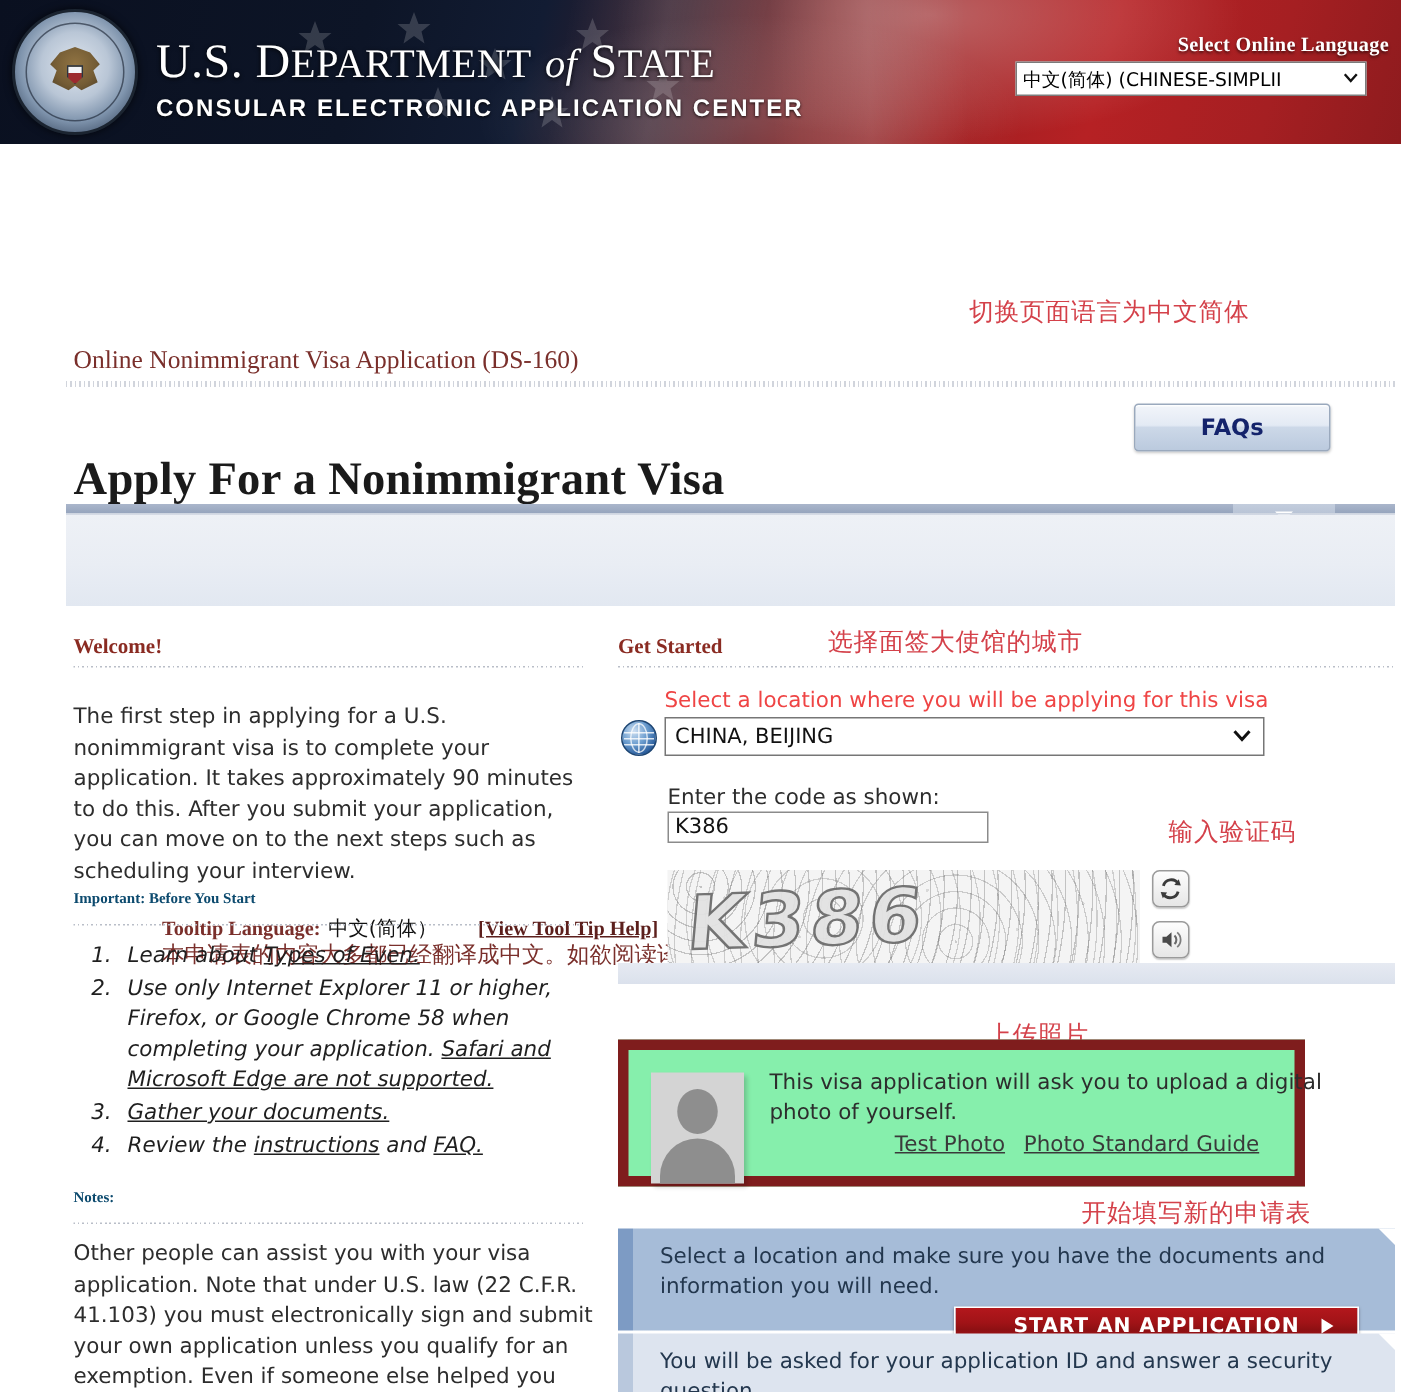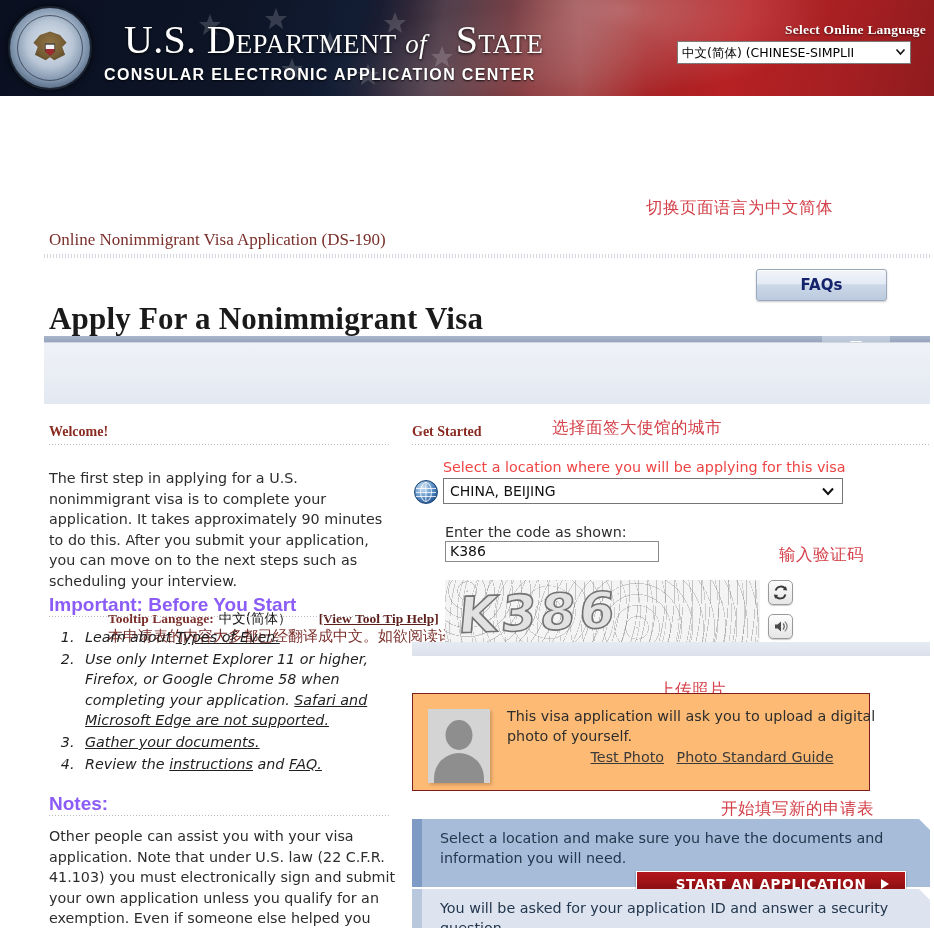--- a/index.html
+++ b/index.html
@@ -69,21 +69,21 @@
 
   #wordmark { position:absolute; left:104px; top:22px; }
   #wordmark .dos {
     color:#ffffff;
     font-family:"Liberation Serif","DejaVu Serif",serif;
     font-size:34px; line-height:36px;
     letter-spacing:.3px;
     text-shadow:0 1px 3px rgba(0,0,0,.85);
     white-space:nowrap;
   }
-  #wordmark .dos .big { font-size:40px;margin-left:20px; }
+  #wordmark .dos .big { font-size:32px; }
   #wordmark .dos .sm  { font-size:27px; }
   #wordmark .dos .of  { font-style:italic; font-size:27px; }
   #wordmark .ceac {
     color:#ffffff; font-family:"Liberation Sans",sans-serif;
     font-size:16px; font-weight:bold; letter-spacing:1.35px;
     margin-top:4px; text-shadow:0 1px 2px rgba(0,0,0,.85);
     white-space:nowrap;
   }
 
   #lang-box { position:absolute; right:8px; top:22px; width:250px; text-align:right; }
@@ -192,22 +192,22 @@
     position:absolute;
     font-family:"Liberation Serif","DejaVu Serif",serif;
     font-size:14px; font-weight:bold; color:#8a2b22;
   }
   .dotrule {
     position:absolute; height:1px;
     background: repeating-linear-gradient(90deg,#b9bec8 0 1px, transparent 1px 3px);
   }
   .sub-head {
     position:absolute;
-    font-family:Liberation Sans, sans-serif;
-    font-size:19px; font-weight:bold; color:#8b5cf6;
+    font-family:Liberation Serif, serif;
+    font-size:10px; font-weight:bold; color:#0c4a6e;
   }
   .body-text {
     position:absolute;
     font-family:"DejaVu Sans",sans-serif;
     font-size:14.3px; line-height:20.6px; color:#2d2d2d;
   }
   .ital-list {
     position:absolute; margin:0; padding:0 0 0 30px;
     font-family:"DejaVu Sans",sans-serif;
     font-size:14.3px; line-height:20.6px; color:#1f1f1f;
@@ -298,21 +298,21 @@
   #cap-refresh { top:484px; }
   #cap-audio   { top:518px; }
   #captcha-strip {
     position:absolute; left:412px; top:546px; width:518px; height:14px;
     background:linear-gradient(#e6eaf2,#dbe1ec);
   }
 
   
   #photo-box {
     position:absolute; left:412px; top:597px; width:458px; height:98px;
-    background:#fdba74; border:1px solid #7f1d1d;
+    background:#86efac; border:7px solid #7f1d1d;
   }
   #photo-thumb {
     position:absolute; left:15px; top:15px; width:62px; height:74px;
     background:#d4d4d4; box-shadow:2px 2px 3px rgba(0,0,0,.18);
     overflow:hidden;
   }
   #photo-thumb .head {
     position:absolute; left:50%; top:11px; transform:translateX(-50%);
     width:27px; height:30px; border-radius:50%; background:#8e8e8e;
   }
@@ -409,21 +409,21 @@
           </svg>
       </span>
     </div>
   </div>
 </div>
 
 <div id="page">
 
   <div class="annot" style="left:646px; top:101px;">切换页面语言为中文简体</div>
 
-  <div id="breadcrumb">Online Nonimmigrant Visa Application (DS-190)</div>
+  <div id="breadcrumb">Online Nonimmigrant Visa Application (DS-160)</div>
   <div id="bc-rule"></div>
 
   <h1 id="page-title">Apply For a Nonimmigrant Visa</h1>
 
   <div id="faq-btn">FAQs</div>
 
   <div id="tip-banner-top"></div>
   <div id="tip-tab">
     <span class="tri"></span>
   </div>

